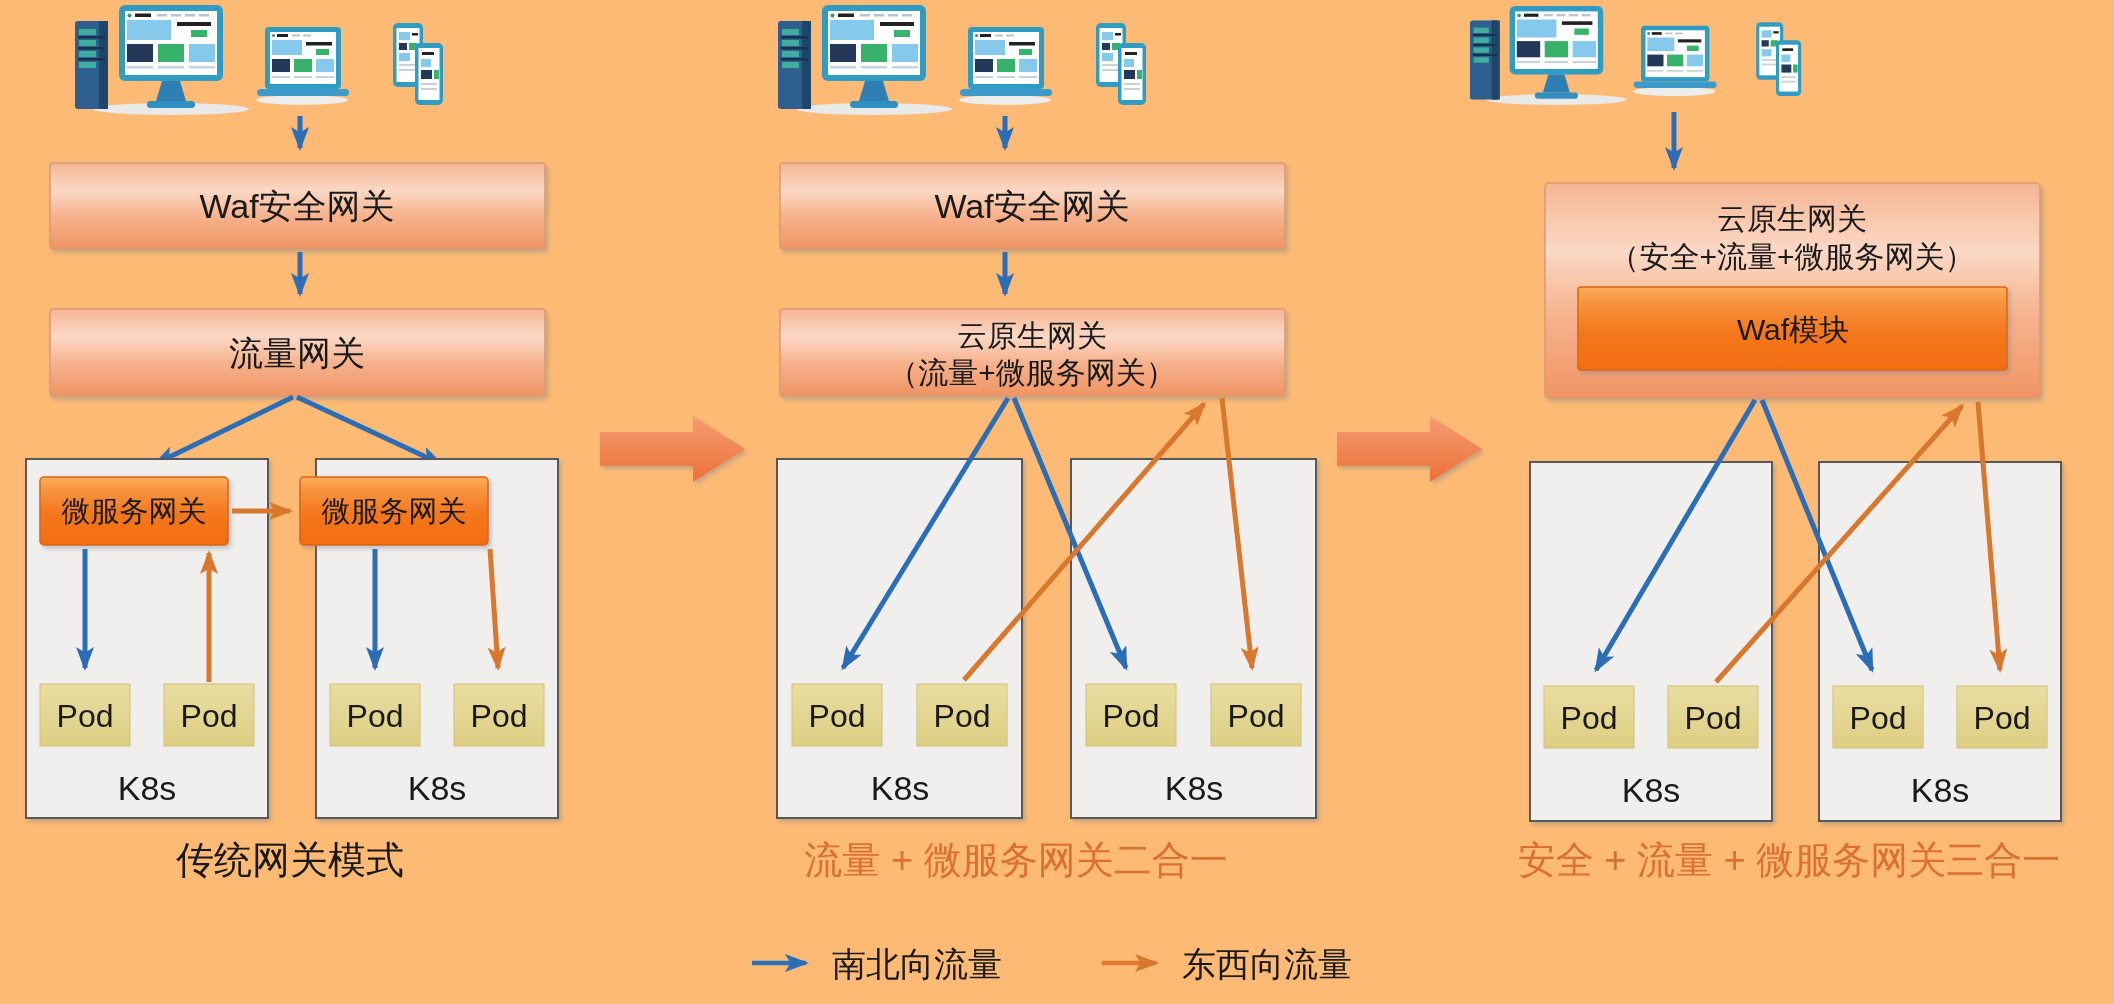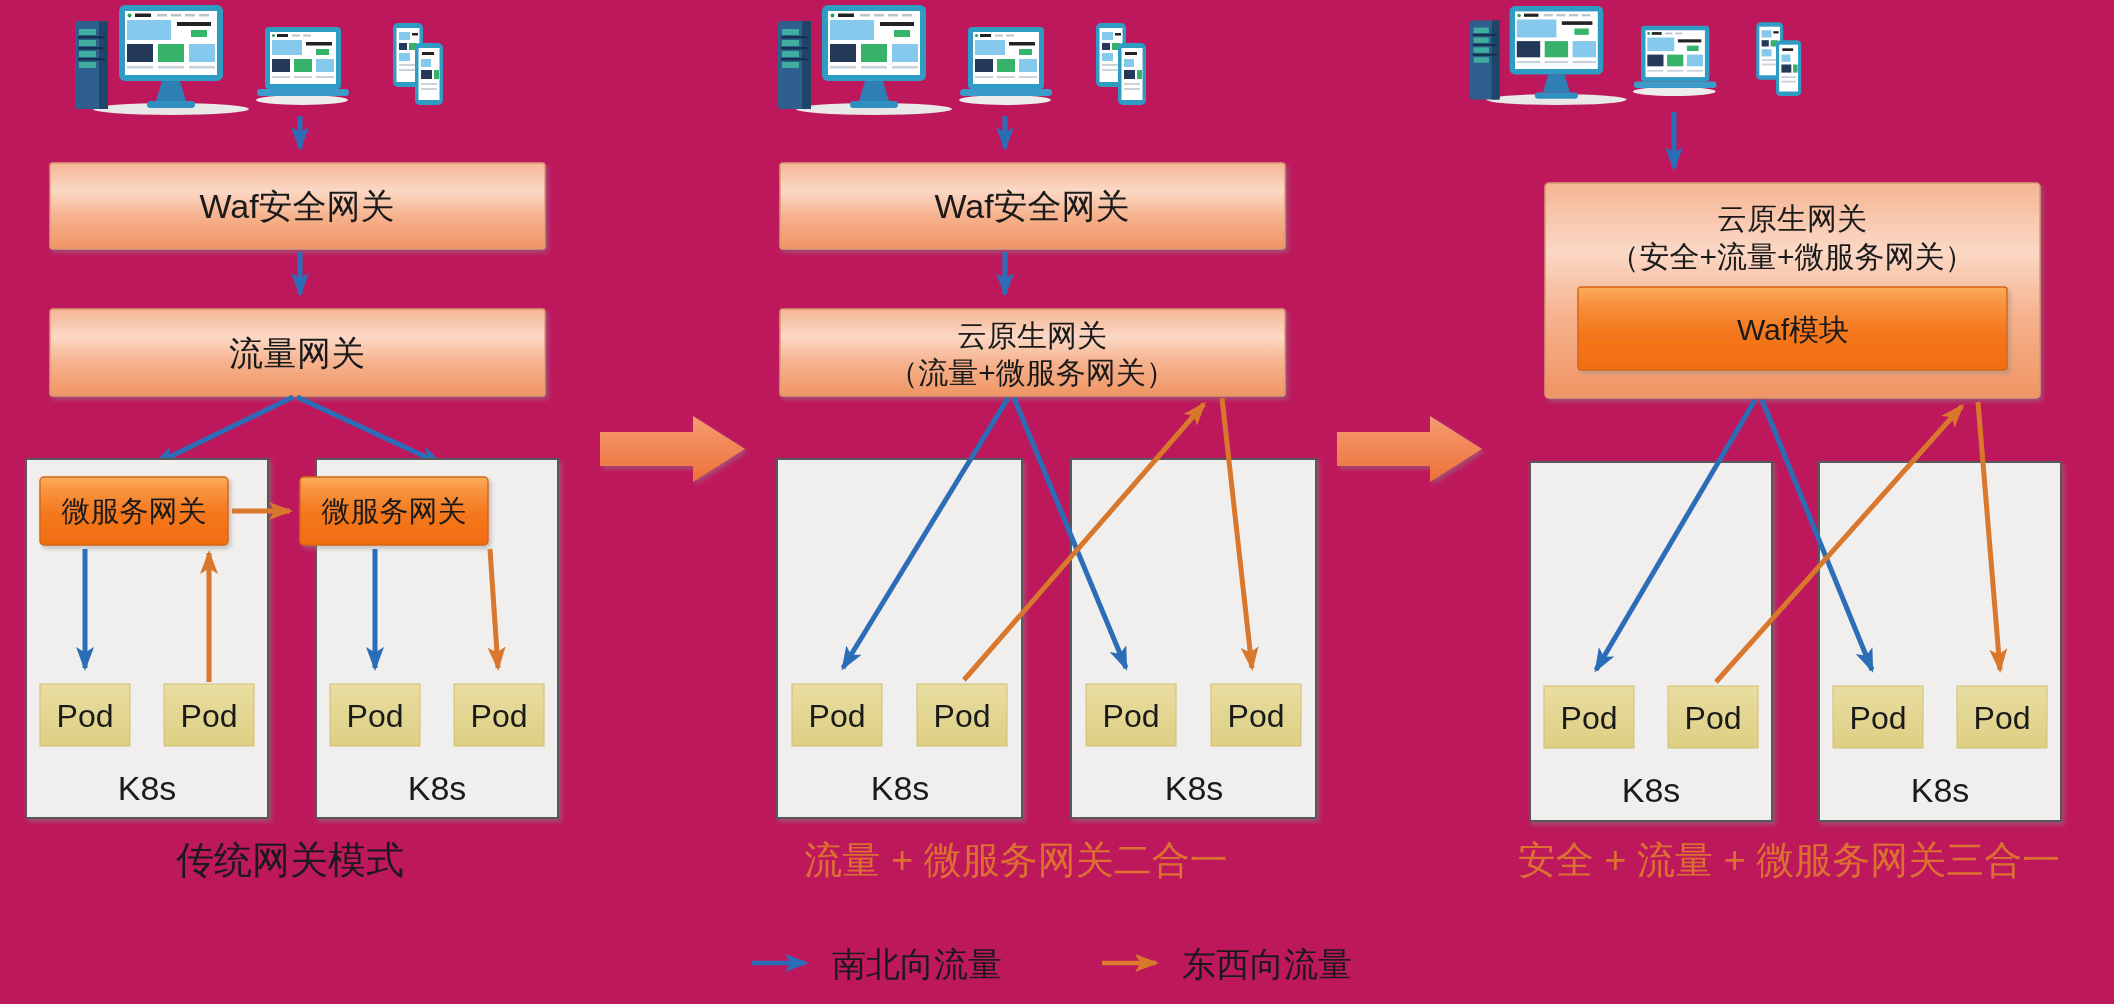--- a/index.html
+++ b/index.html
@@ -1,16 +1,16 @@
 <!DOCTYPE html>
 <html><head>
 <meta charset="utf-8">
 <style>
   html,body{margin:0;padding:0;background:#fcfcfb;}
-  #stage{position:relative;width:2114px;height:1004px;background:#be185d;overflow:hidden;
+  #stage{position:relative;width:2114px;height:1004px;background:#fdba74;overflow:hidden;
          font-family:"Liberation Sans","DejaVu Sans",sans-serif;}
   svg{position:absolute;left:0;top:0;}
   text{font-family:"Liberation Sans","DejaVu Sans",sans-serif;fill:#1a1a1a;}
   .box-label{font-size:34px;}
   .box-label-2line{font-size:30px;}
   .msgw-label{font-size:29px;}
   .pod-label{font-size:32px;}
   .k8s-label{font-size:34px;}
   .caption{font-size:38px;}
   .caption-accent{fill:#dc7030;}

